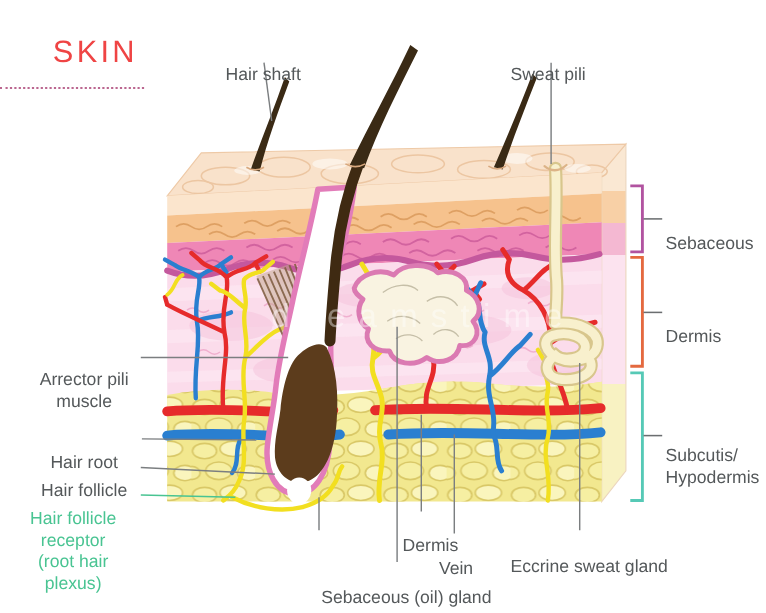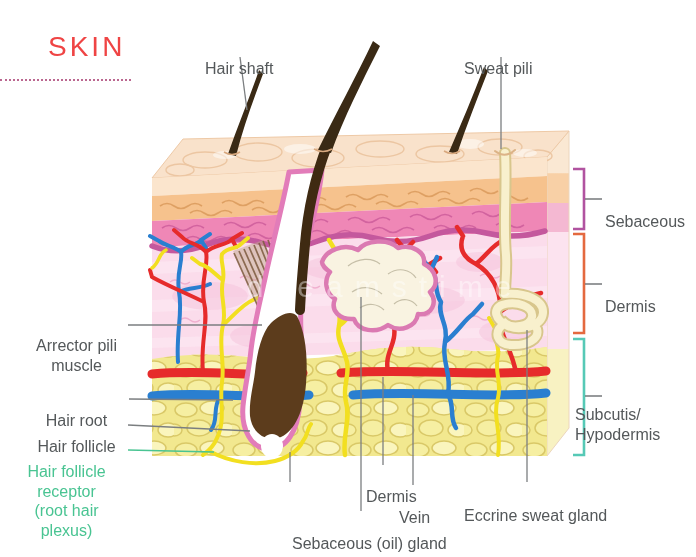--- a/index.html
+++ b/index.html
@@ -174,16 +174,16 @@
 receptor
 (root hair plexus)</div>
 
 <div class="lbl" style="left:366px;top:467px;">Dermis</div>
 <div class="lbl" style="left:399px;top:488px;">Vein</div>
 <div class="lbl" style="left:292px;top:514px;">Sebaceous (oil) gland</div>
 <div class="lbl" style="left:464px;top:486px;">Eccrine sweat gland</div>
 
 <div class="lbl" style="left:605px;top:192px;">Sebaceous</div>
 <div class="lbl" style="left:605px;top:277px;">Dermis</div>
-<div class="lbl" style="left:575px;top:385px;">Subcutis/
+<div class="lbl" style="left:605px;top:385px;">Subcutis/
 Hypodermis</div>
 
 </div>
 
 </body></html>

